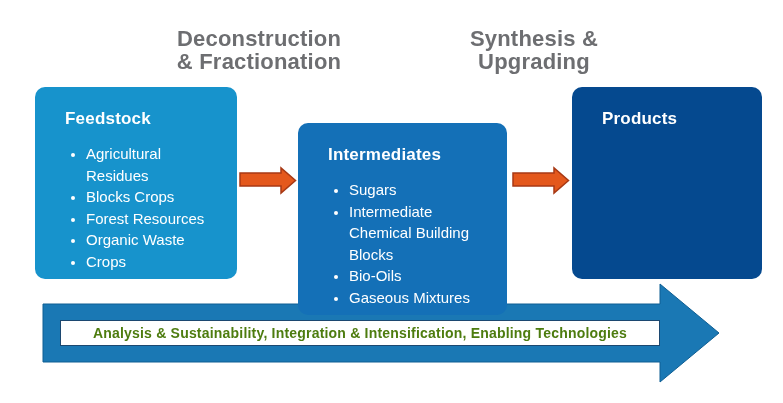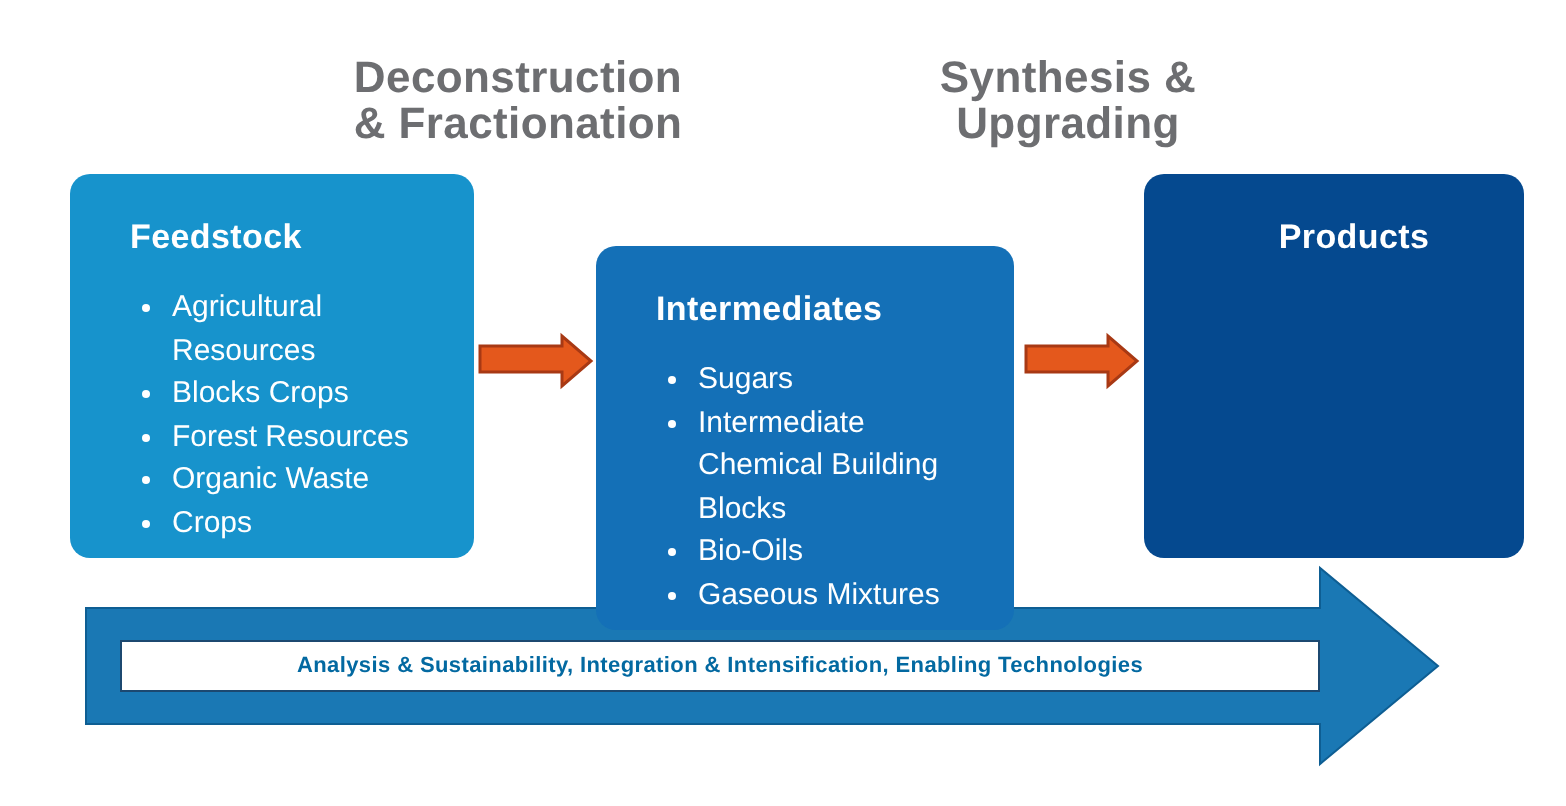--- a/index.html
+++ b/index.html
@@ -35,21 +35,21 @@
     position: absolute;
     top: 87px;
     height: 192px;
     border-radius: 10px;
     box-sizing: border-box;
     padding: 22px 10px 0 30px;
     color: #ffffff;
   }
   #box-feedstock     { left: 35px;  width: 202px; background: #1793CC; }
   #box-intermediates { left: 298px; width: 209px; background: #1470B7; margin-top: 36px; }
-  #box-products      { left: 572px; width: 190px; background: #05498F; text-align: center; }
+  #box-products      { left: 572px; width: 190px; background: #05498F; }
 
   .box h3 {
     margin: 0 0 14px 0;
     font-size: 17px;
     font-weight: bold;
     letter-spacing: 0.2px;
   }
   .box ul {
     margin: 0;
     padding: 0 0 0 21px;
@@ -76,23 +76,23 @@
     width: 600px;
     height: 26px;
     box-sizing: border-box;
     background: #ffffff;
     border: 1px solid #1C4870;
     display: flex;
     align-items: center;
     justify-content: center;
   }
   .band span {
-    font-size: 11px;
+    font-size: 14px;
     font-weight: 600;
-    color: #0369a1;
+    color: #4d7c0f;
     letter-spacing: 0.2px;
     white-space: nowrap;
   }
 </style>
 </head>
 <body>
 
 <div class="canvas">
 
   <div class="stage-label" id="label-deconstruction">
@@ -109,21 +109,21 @@
     <polygon points="43,304 660,304 660,284 719,333 660,382 660,362 43,362" fill="#1A78B4" stroke="#0E5E93" stroke-width="1"></polygon>
 
     <polygon points="240,173 281,173 281,168 295.5,180.5 281,193 281,186 240,186" fill="#E4581C" stroke="#A83914" stroke-width="1.5"></polygon>
 
     <polygon points="513,173 554,173 554,168 568.5,180.5 554,193 554,186 513,186" fill="#E4581C" stroke="#A83914" stroke-width="1.5"></polygon>
   </svg>
 
   <div class="box" id="box-feedstock">
     <h3>Feedstock</h3>
     <ul>
-      <li>Agricultural Resources</li>
+      <li>Agricultural Residues</li>
       <li>Blocks Crops</li>
       <li>Forest Resources</li>
       <li>Organic Waste</li>
       <li>Crops</li>
     </ul>
   </div>
 
   <div class="box" id="box-intermediates">
     <h3>Intermediates</h3>
     <ul>

